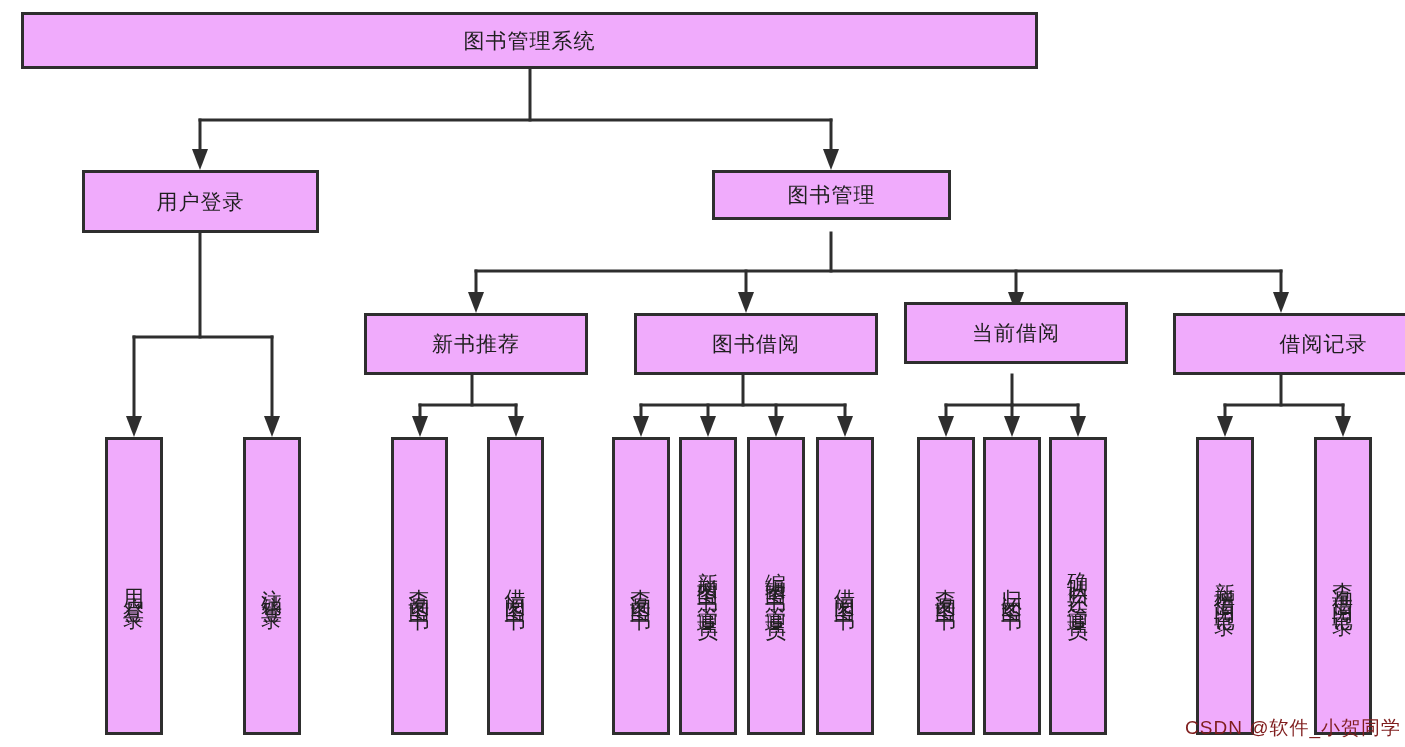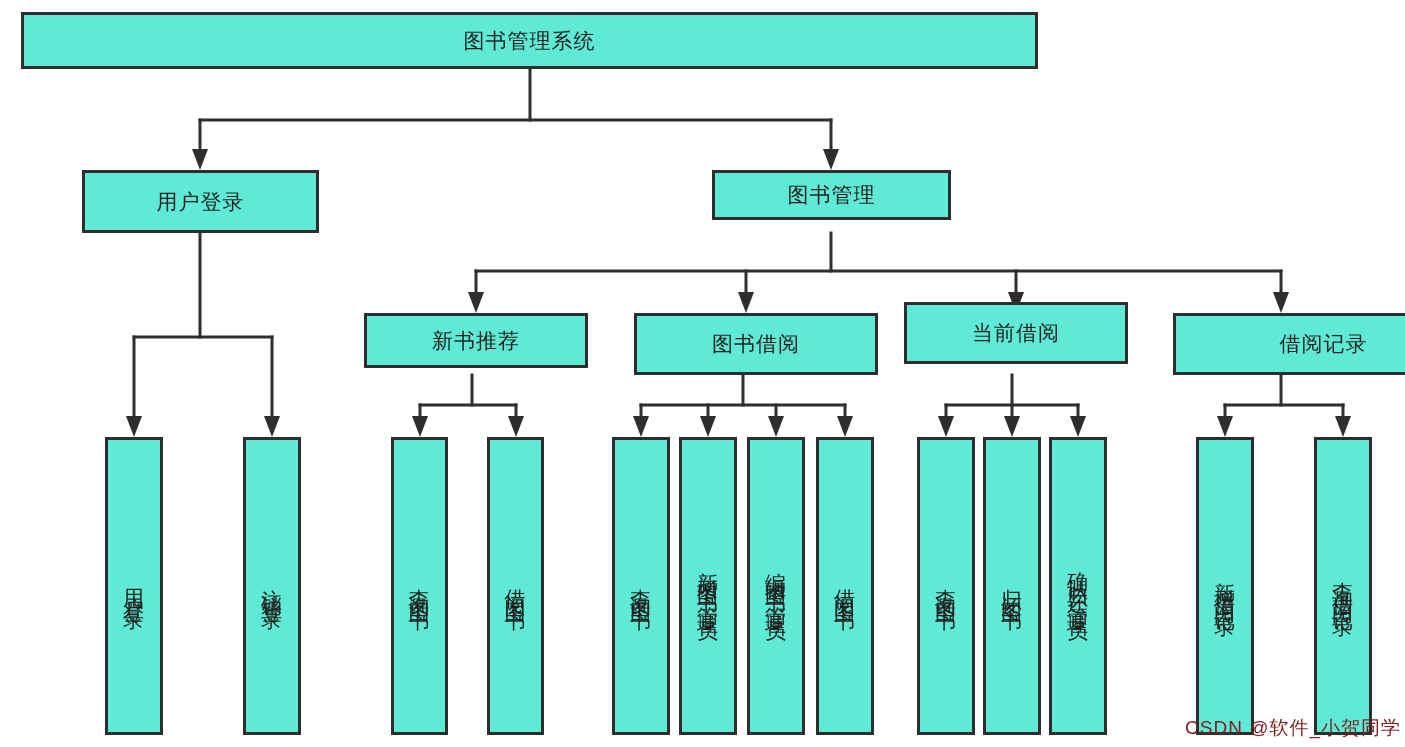--- a/index.html
+++ b/index.html
@@ -12,21 +12,21 @@
     overflow: hidden;
   }
   .wires {
     position: absolute;
     left: 0; top: 0;
     width: 1405px; height: 747px;
   }
   .node {
     position: absolute;
     box-sizing: border-box;
-    background: #5eead4;
+    background: #f0abfc;
     border: 3px solid #2e2e2e;
     display: flex;
     align-items: center;
     justify-content: center;
   }
   .lbl {
     font-size: 21px;
     color: #1f1f1f;
     letter-spacing: 1px;
     white-space: nowrap;
@@ -127,21 +127,21 @@
     <span class="lbl">图书管理系统</span>
   </div>
 
   <div class="node" style="left:82px; top:170px; width:237px; height:63px;">
     <span class="lbl">用户登录</span>
   </div>
   <div class="node" style="left:712px; top:170px; width:239px; height:50px;">
     <span class="lbl">图书管理</span>
   </div>
 
-  <div class="node" style="left:364px; top:313px; width:224px; height:55px;">
+  <div class="node" style="left:364px; top:313px; width:224px; height:62px;">
     <span class="lbl">新书推荐</span>
   </div>
   <div class="node" style="left:634px; top:313px; width:244px; height:62px;">
     <span class="lbl">图书借阅</span>
   </div>
   <div class="node" style="left:904px; top:302px; width:224px; height:62px;">
     <span class="lbl">当前借阅</span>
   </div>
   <div class="node" style="left:1173px; top:313px; width:257px; height:62px;padding-left:44px;">
     <span class="lbl">借阅记录</span>

